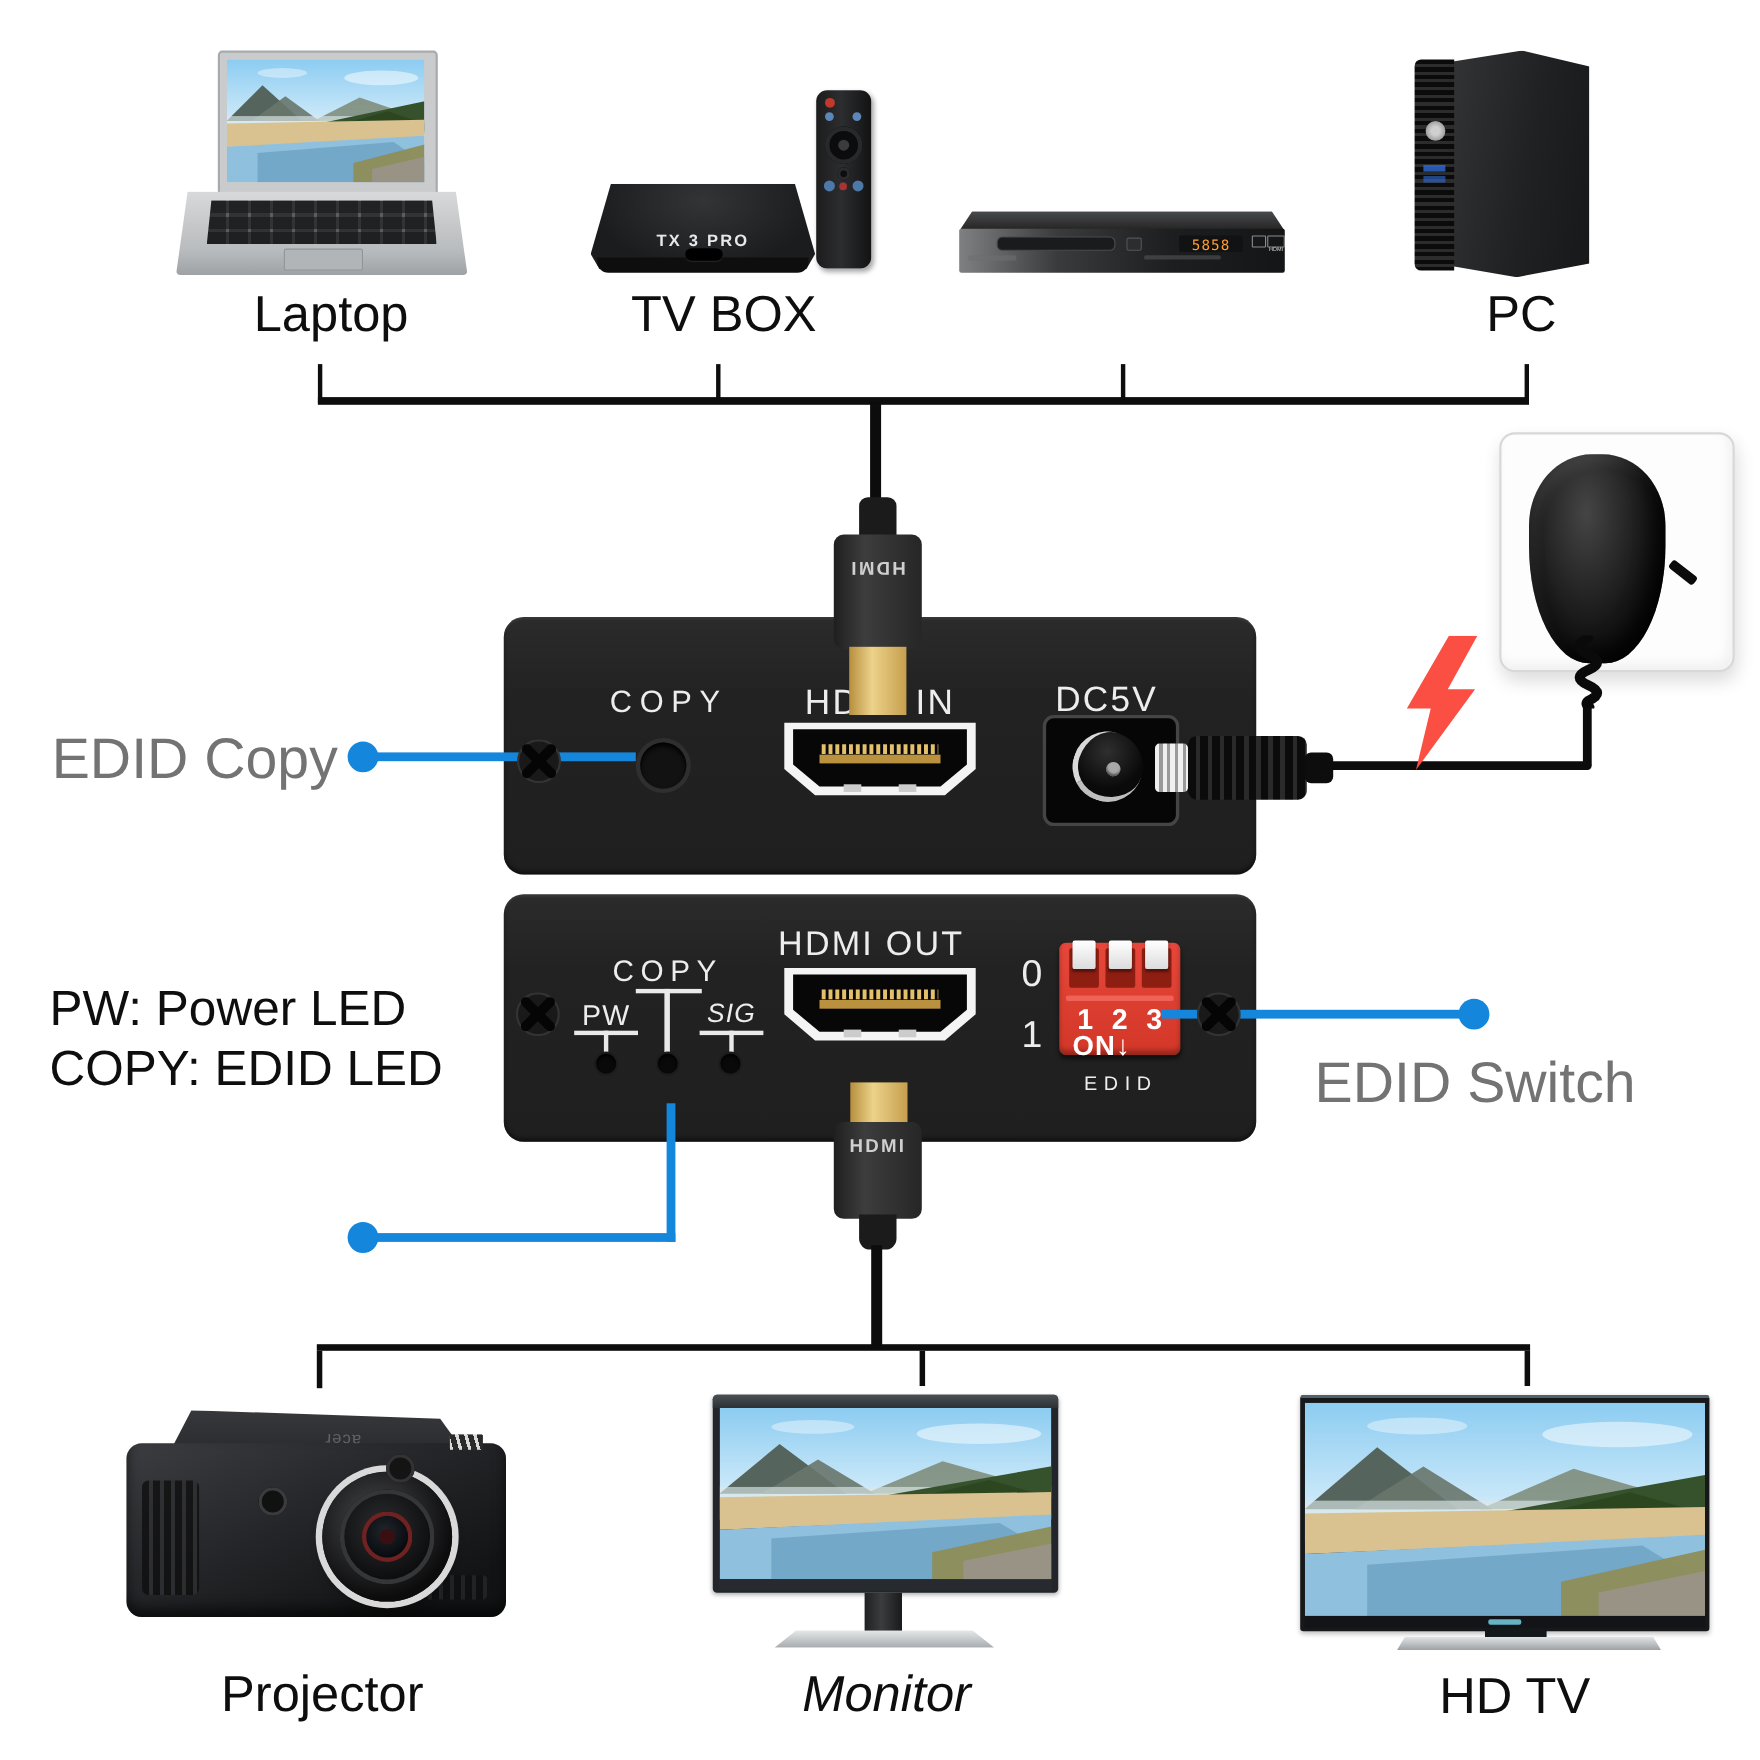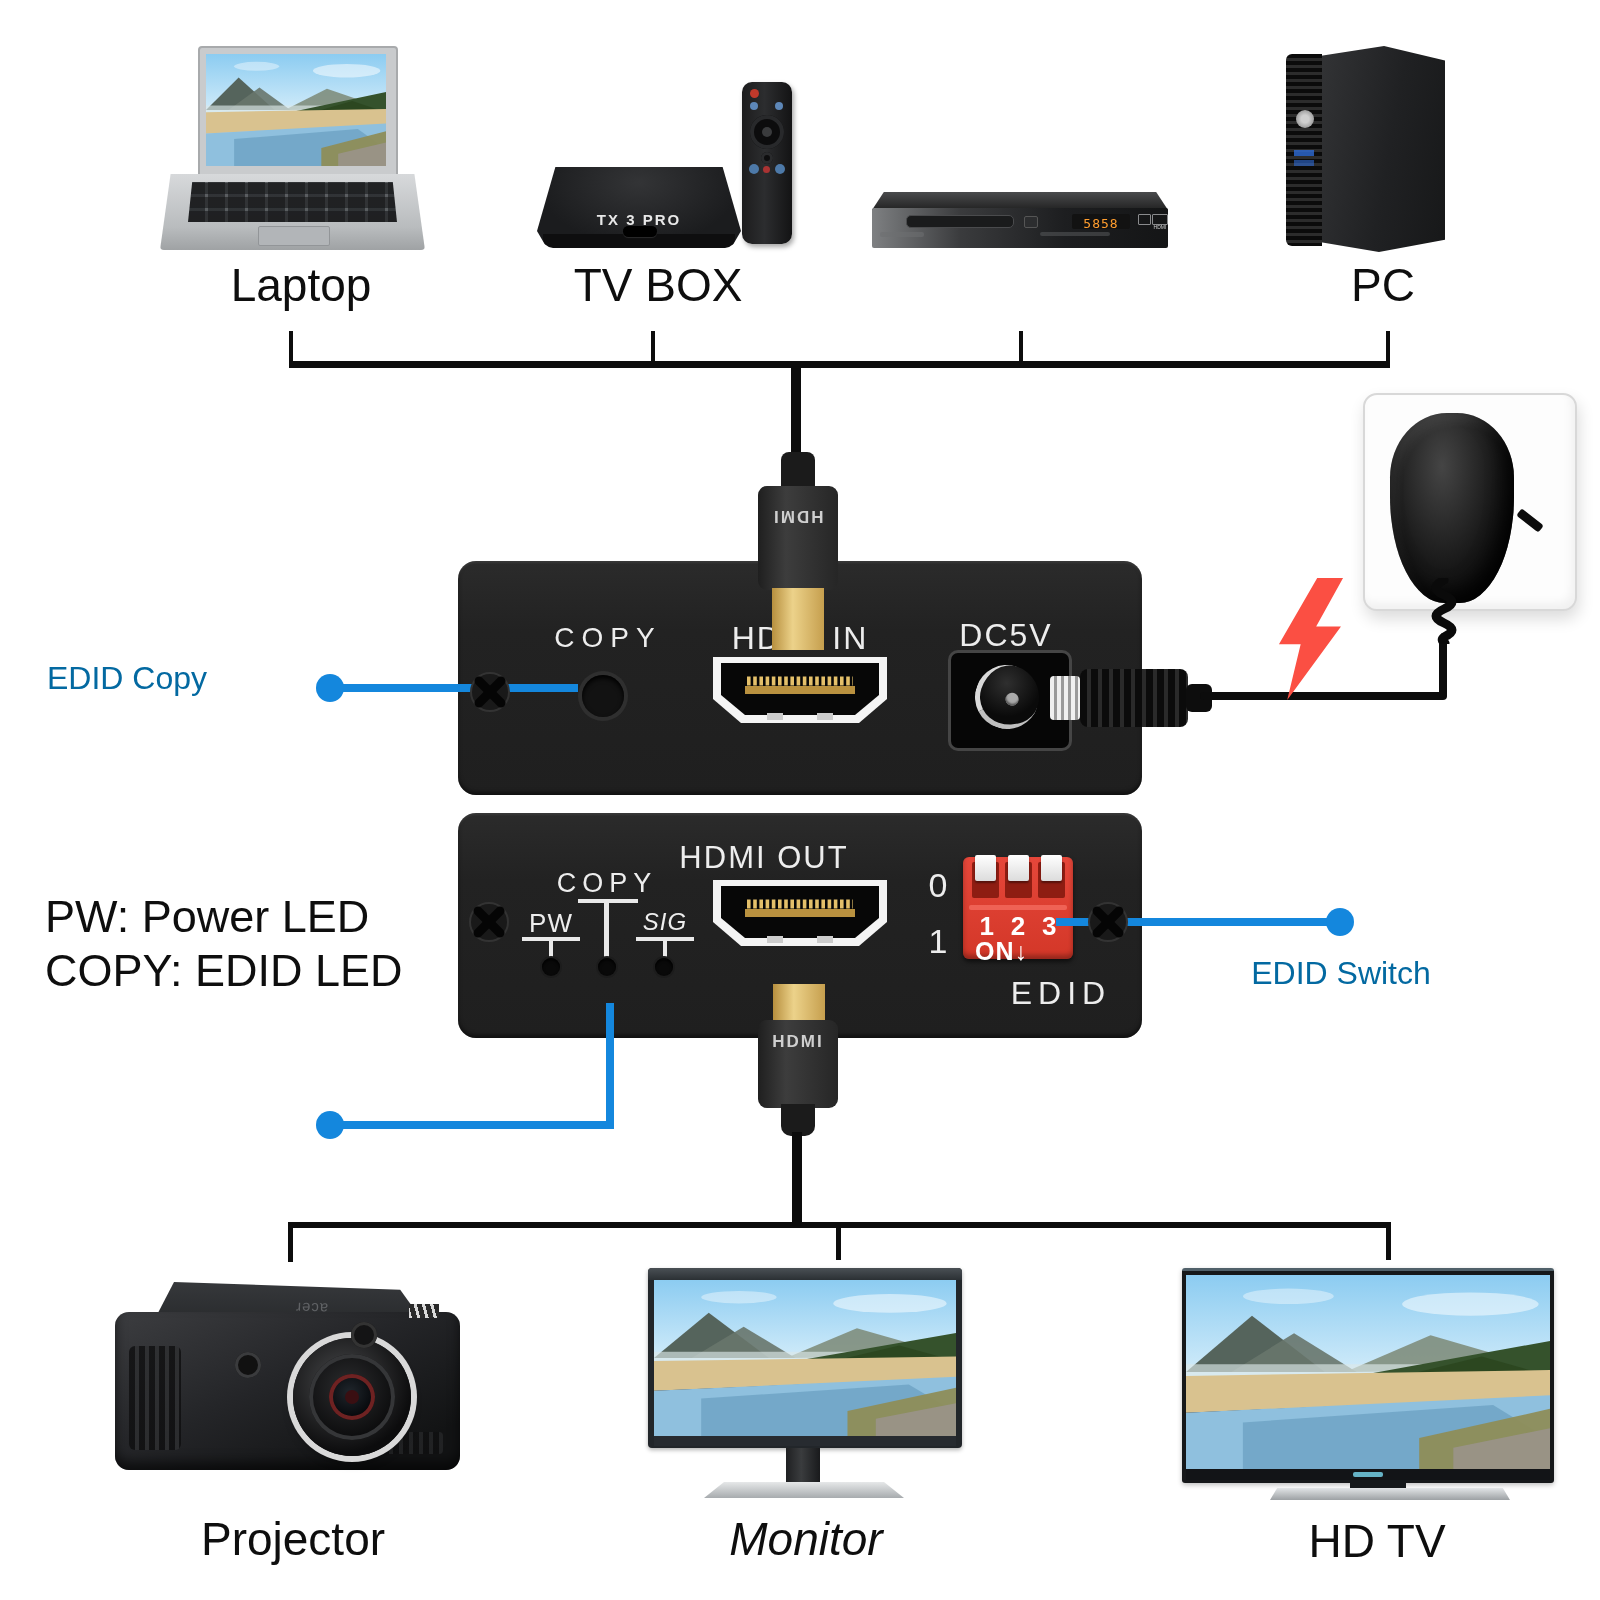--- a/index.html
+++ b/index.html
@@ -2,21 +2,21 @@
 <html><head>
 <meta charset="utf-8">
 <style>
   html,body{margin:0;padding:0;background:#ffffff;}
   #canvas{position:relative;width:1600px;height:1600px;background:#fff;overflow:hidden;
           font-family:"Liberation Sans",sans-serif;}
   .abs{position:absolute;}
   
   .dev-label{position:absolute;transform:translateX(-50%);font-size:46px;color:#0e0e0e;
              white-space:nowrap;letter-spacing:0px;}
-  .callout-label{position:absolute;font-size:32px;color:#0369a1;white-space:nowrap;}
+  .callout-label{position:absolute;font-size:52px;color:#737373;white-space:nowrap;}
   .legend{position:absolute;font-size:45px;line-height:54px;color:#0e0e0e;white-space:nowrap;}
   
   .hline{position:absolute;background:#0d0d0d;z-index:1;}
   
   .bline{position:absolute;background:#1487dd;z-index:5;}
   .bdot{position:absolute;width:28px;height:28px;border-radius:50%;background:#1487dd;z-index:5;}
   
   .unitbox{position:absolute;left:458px;width:684px;background:linear-gradient(180deg,#2b2b2b,#222 30%,#1f1f1f);
            border-radius:18px;z-index:2;box-shadow:inset 0 2px 2px rgba(255,255,255,.07), inset 0 -3px 4px rgba(0,0,0,.5);}
   .panel-text{position:absolute;color:#ededed;transform:translateX(-50%);white-space:nowrap;}
@@ -253,21 +253,21 @@
   <div class="wbar" style="left:549px;top:937px;width:4px;height:20px;z-index:3;"></div>
 
   <div class="panel-text" style="left:665px;top:908px;font-size:24px;letter-spacing:1px;z-index:3;font-style:italic;">SIG</div>
   <div class="wbar" style="left:636px;top:937px;width:58px;height:4px;z-index:3;"></div>
   <div class="wbar" style="left:663px;top:937px;width:4px;height:20px;z-index:3;"></div>
 
   <div class="led" style="left:542px;top:958px;z-index:3;"></div>
   <div class="led" style="left:598px;top:958px;z-index:3;"></div>
   <div class="led" style="left:655px;top:958px;z-index:3;"></div>
 
-  <div class="panel-text" style="left:764px;top:840px;font-size:31px;letter-spacing:2px;z-index:3;">HDMI OUT</div>
+  <div class="panel-text" style="left:792px;top:840px;font-size:31px;letter-spacing:2px;z-index:3;">HDMI OUT</div>
   <div class="abs" style="left:707px;top:876px;width:186px;height:74px;z-index:4;">
     <svg width="186" height="74">
         <use href="#hdmiport"></use>
       </svg>
   </div>
 
   <div class="panel-text" style="left:938px;top:866px;font-size:34px;font-weight:300;z-index:3;">0</div>
   <div class="panel-text" style="left:938px;top:922px;font-size:34px;font-weight:300;z-index:3;">1</div>
 
   <div class="dip">
@@ -281,21 +281,21 @@
         <div class="dipcap"></div>
       </div>
     <div class="dipridge"></div>
     <div class="dipnum">
       <span>1</span>
       <span>2</span>
       <span>3</span>
     </div>
     <div class="dipon">ON↓</div>
   </div>
-  <div class="panel-text" style="left:1019px;top:975px;font-size:32px;letter-spacing:6px;z-index:3;margin-left:42px;">EDID</div>
+  <div class="panel-text" style="left:1019px;top:975px;font-size:18px;letter-spacing:6px;z-index:3;">EDID</div>
 
   <div class="callout-label" style="left:1341px;top:955px;transform:translateX(-50%);">EDID Switch</div>
 
   <div class="legend" style="left:45px;top:890px;">
     <div>PW: Power LED</div>
     <div>COPY: EDID LED</div>
   </div>
 
   <div class="gold" style="left:773px;top:984px;width:52px;height:38px;"></div>
   <div class="hdmi-body" style="left:758px;top:1020px;height:88px;align-items:flex-start;">

